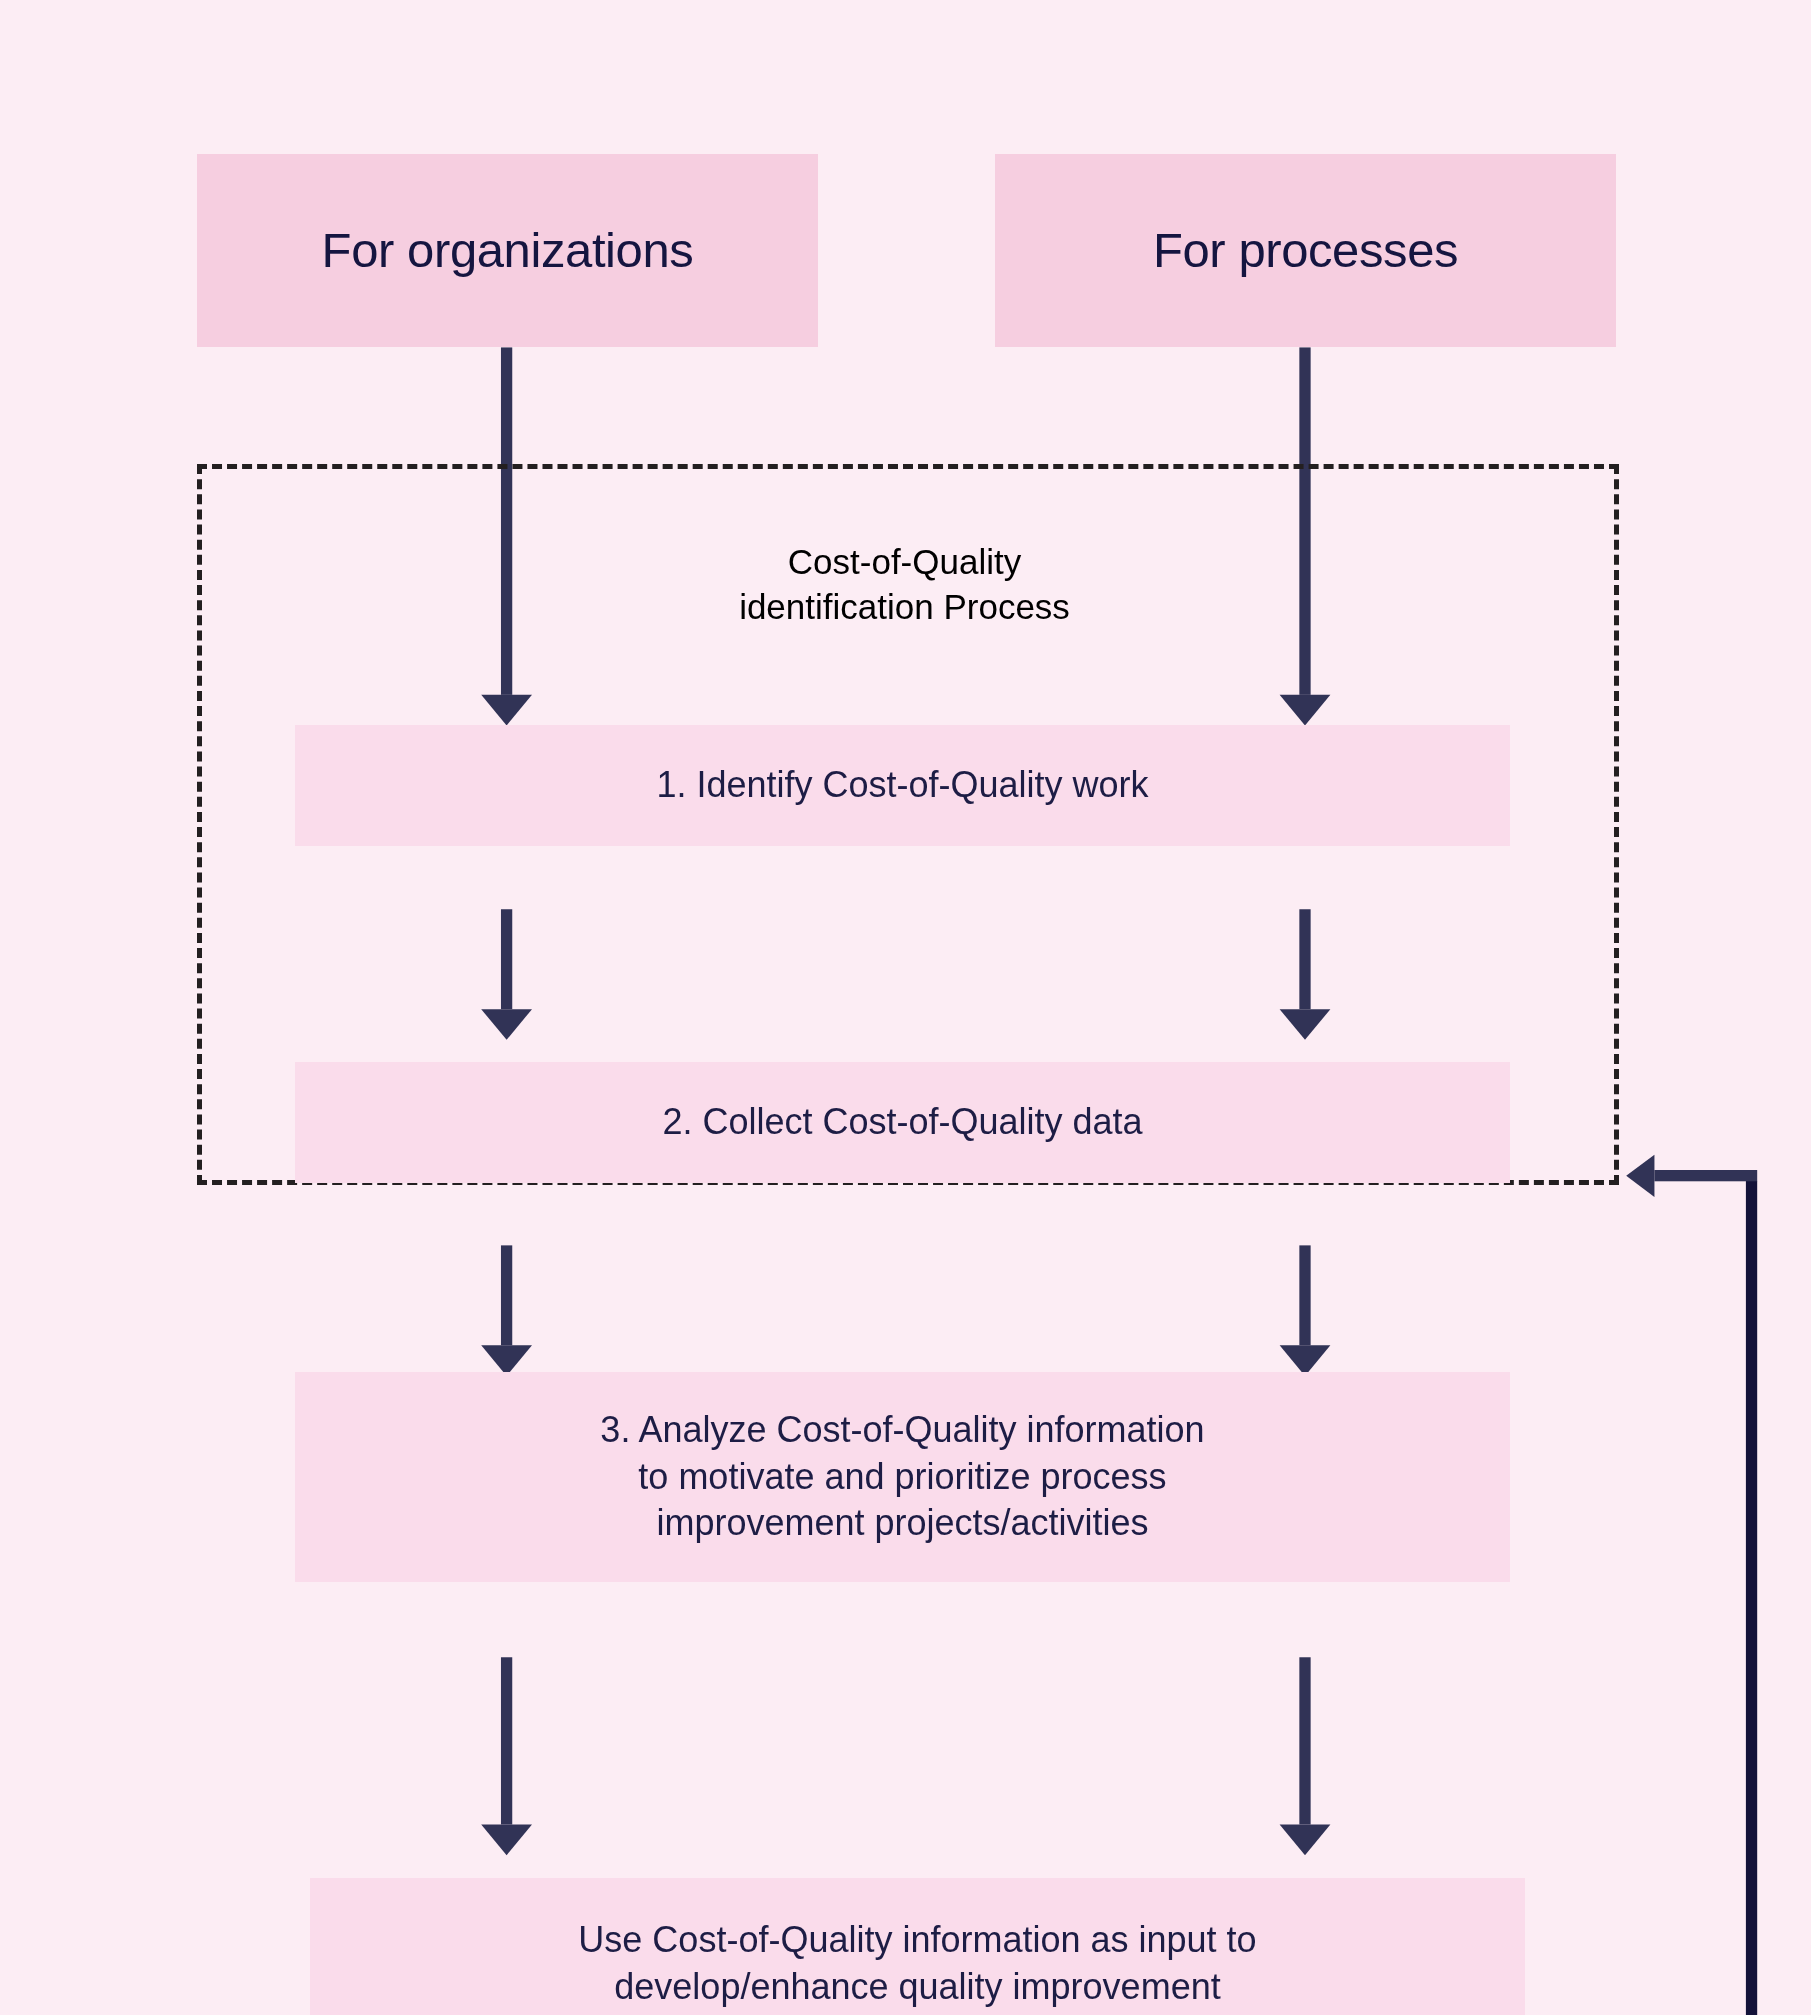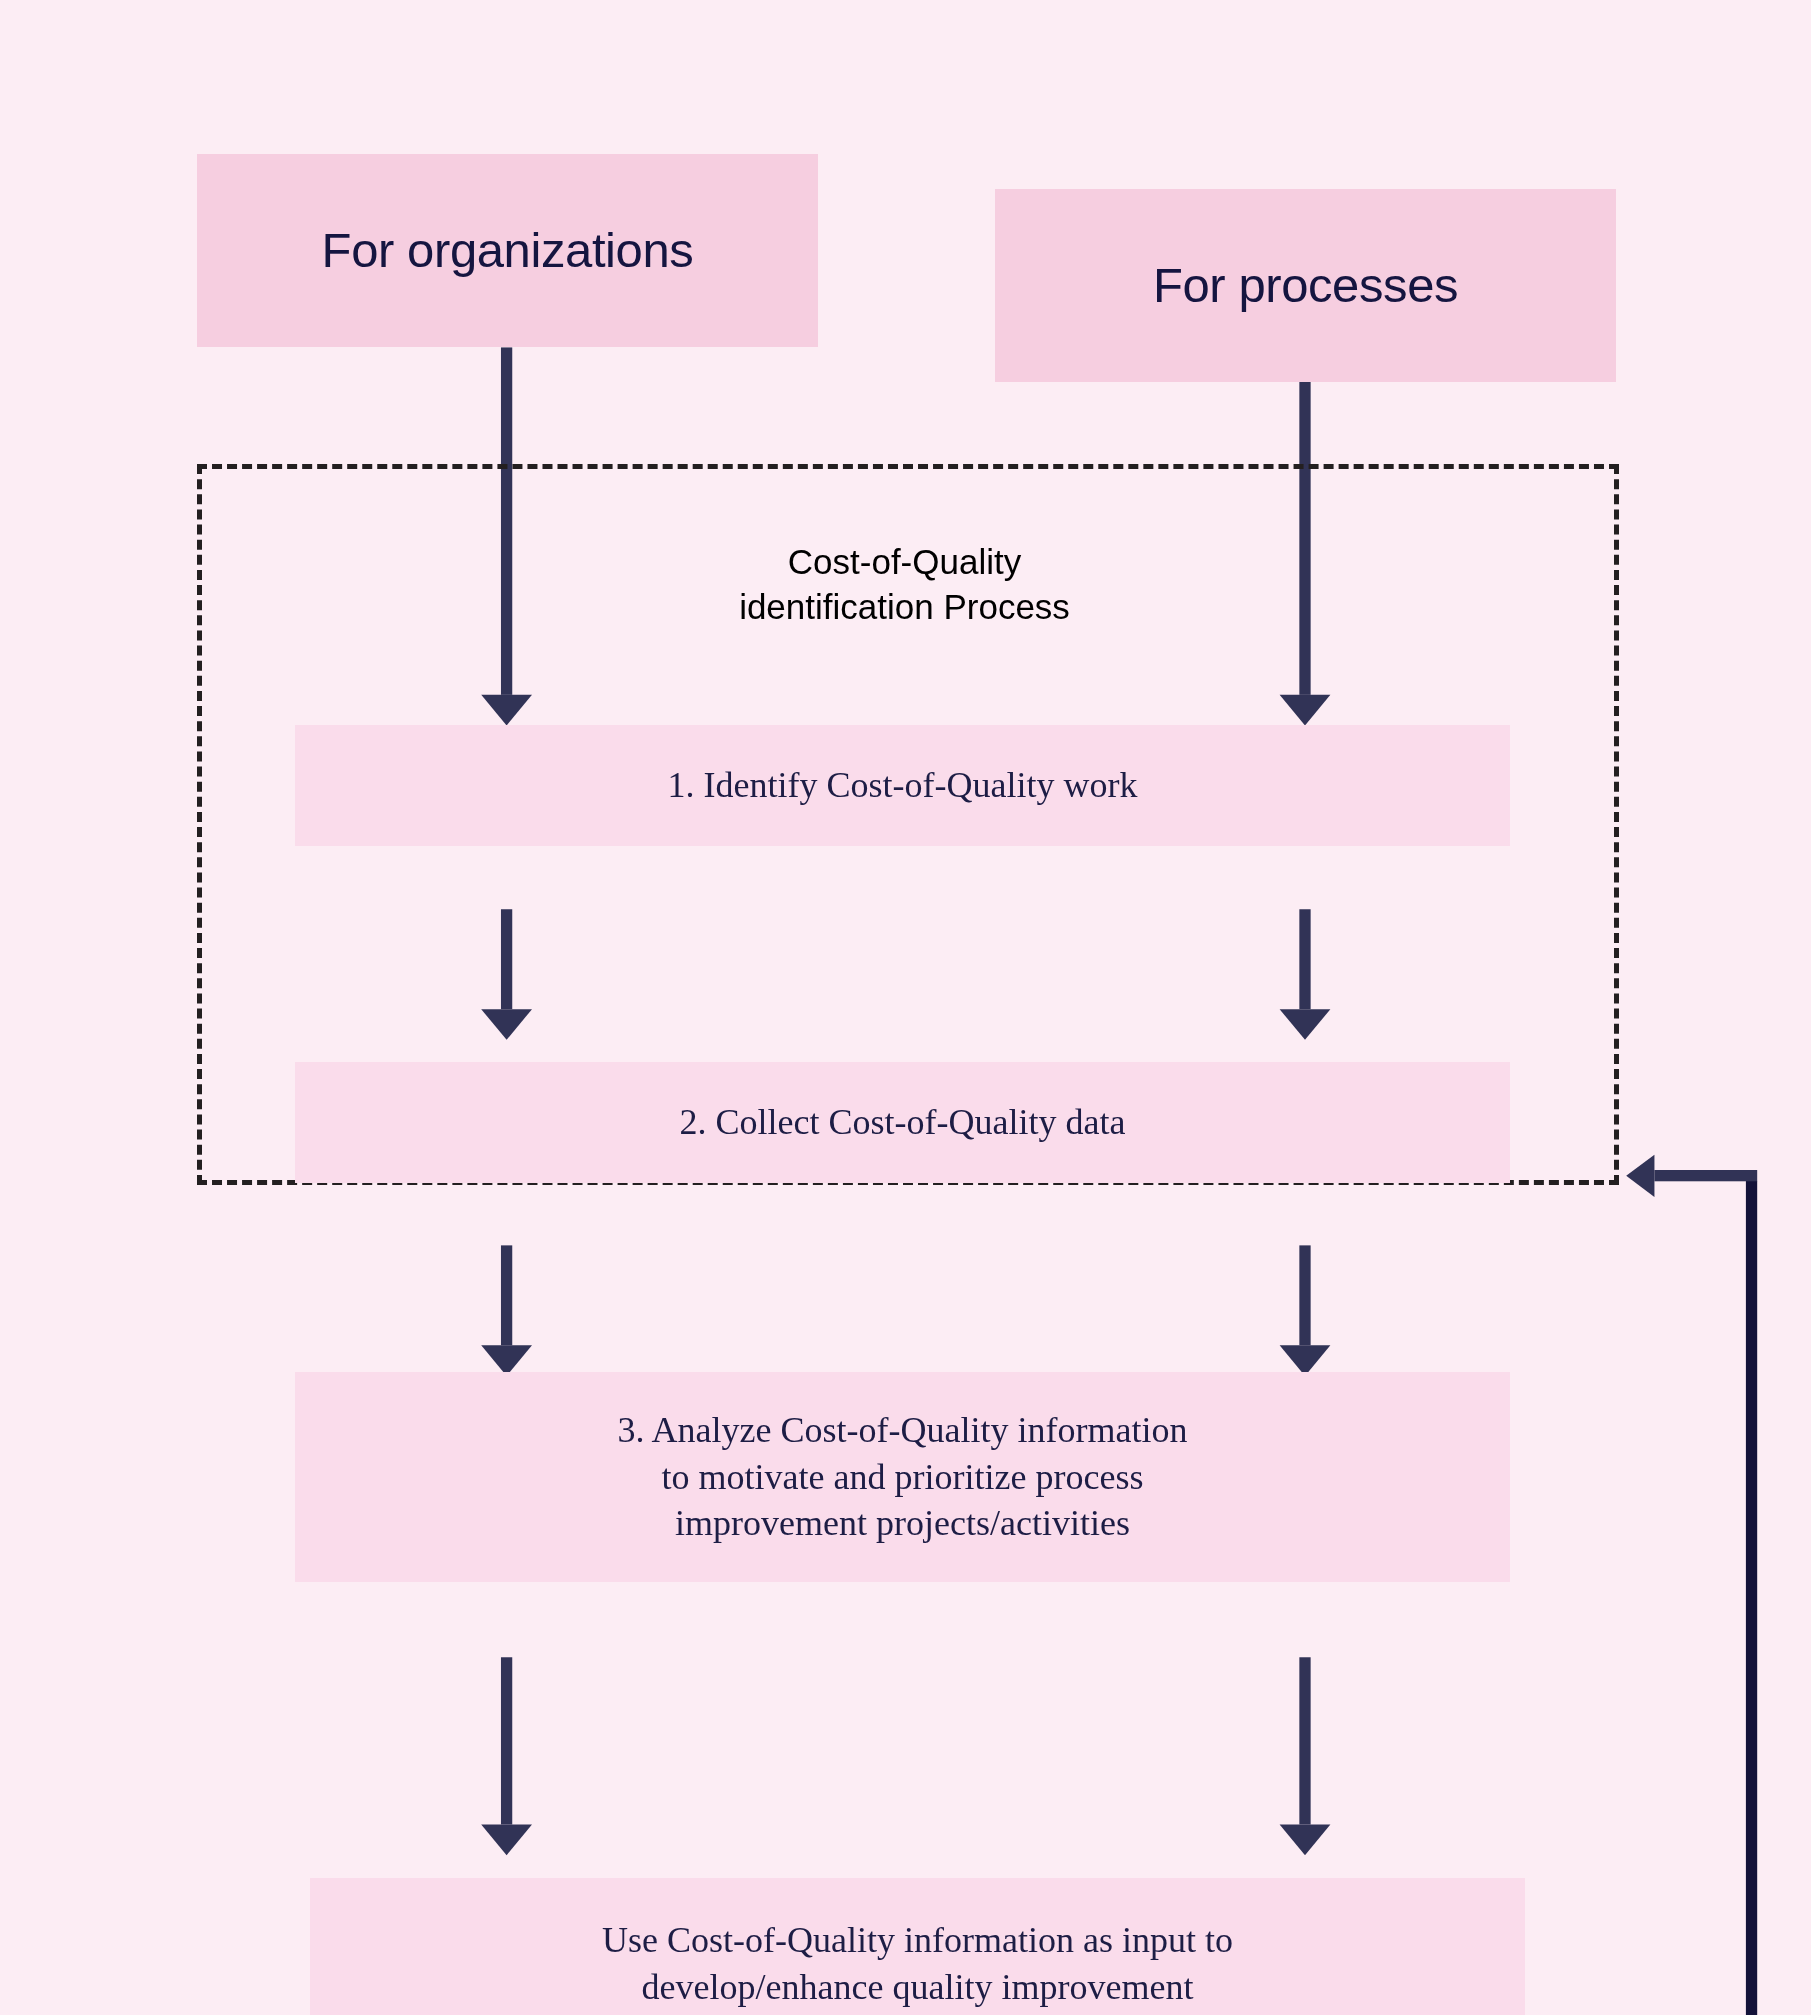--- a/index.html
+++ b/index.html
@@ -33,21 +33,21 @@
   .step-box{
     background:#fadceb;
     display:flex;align-items:center;justify-content:center;
     text-align:center;
     font-size:36px;
     line-height:1.30;
     color:#1d1d45;
     font-weight:400;
     padding:0 16px;
   }
-  .step-box .inner{white-space:pre-line;font-family:Liberation Serif, serif;}
+  .step-box .inner{white-space:pre-line;}
 
   
   .dashed-zone{
     border:5.6px dashed #231f20;
     background:transparent;
     pointer-events:none;
   }
 
   
   .zone-caption{
@@ -145,21 +145,21 @@
 
   <div class="abs dashed-zone" style="left:197px; top:464px; width:1422px; height:721px;"></div>
 
   <div class="abs zone-caption" style="left:596px; top:540px; width:617px;">Cost-of-Quality
 identification Process</div>
 
   <div class="abs header-box" style="left:197px; top:154px; width:621px; height:193px;">
     <span>For organizations</span>
   </div>
 
-  <div class="abs header-box" style="left:995px; top:154px; width:621px; height:193px;margin-top:35px;">
+  <div class="abs header-box" style="left:995px; top:154px; width:621px; height:193px;">
     <span>For processes</span>
   </div>
 
   <div class="abs step-box" style="left:295px; top:725px; width:1215px; height:121px;">
     <span class="inner">1. Identify Cost-of-Quality work</span>
   </div>
 
   <div class="abs step-box" style="left:295px; top:1062px; width:1215px; height:121px;">
     <span class="inner">2. Collect Cost-of-Quality data</span>
   </div>

